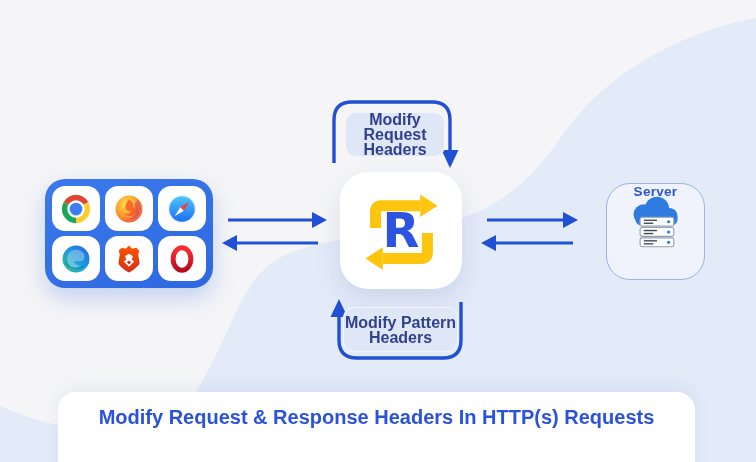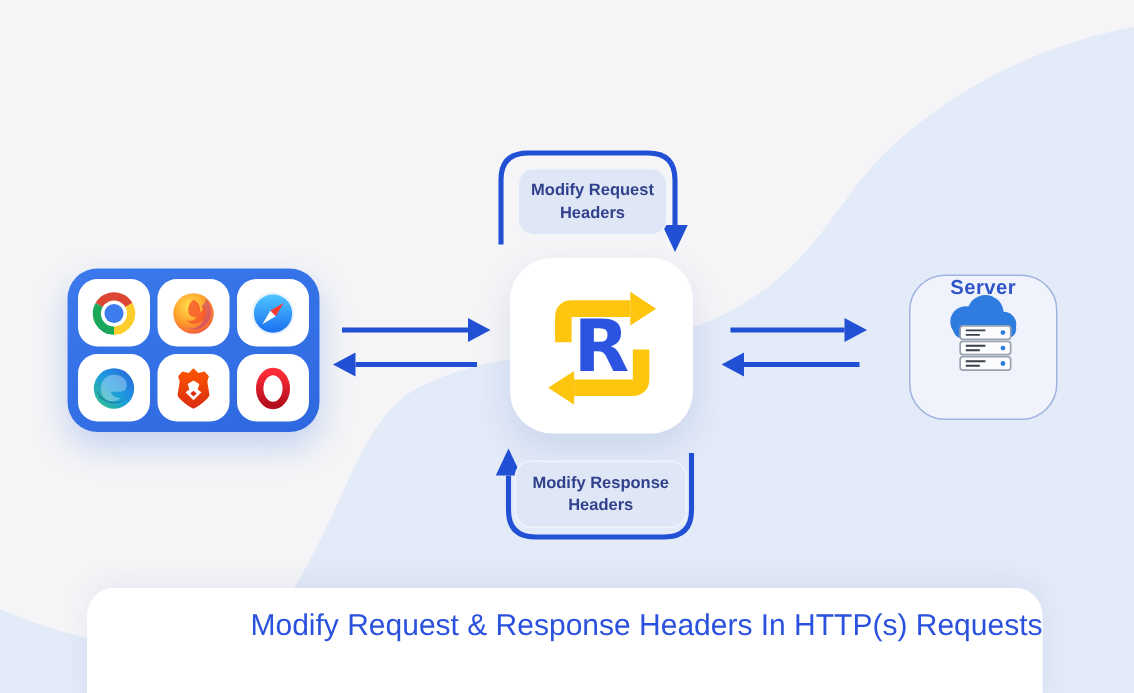--- a/index.html
+++ b/index.html
@@ -22,39 +22,39 @@
 
   
   .rcard{position:absolute;left:340px;top:172px;width:122px;height:117px;background:#fff;
     border-radius:28px;display:flex;align-items:center;justify-content:center;
     box-shadow:0 10px 24px rgba(60,90,160,.14);}
   .rcard svg{width:96px;height:96px;}
   .logo-letter{font-family:"DejaVu Sans",sans-serif;font-weight:bold;}
 
   
   .label-box{position:absolute;background:var(--c-label-box,#dfe7f6);border-radius:11px;
-    color:var(--c-label-text,#31418c);font-size:11px;font-weight:bold;line-height:15px;
+    color:var(--c-label-text,#31418c);font-size:16px;font-weight:bold;line-height:15px;
     display:flex;flex-direction:column;align-items:center;justify-content:center;text-align:center;
     border:1px solid rgba(255,255,255,.55);}
   .label-request{left:345px;top:112px;width:98px;height:43px;}
   .label-response{left:343px;top:307px;width:113px;height:43px;}
 
   
   .server-card{position:absolute;left:606px;top:183px;width:99px;height:97px;
     border:1.6px solid #9fb3e0;border-radius:24px;box-sizing:border-box;
     background:rgba(255,255,255,.45);
     display:flex;flex-direction:column;align-items:center;justify-content:flex-start;padding-bottom:9px;}
   .server-card svg{width:62px;height:58px;position:absolute;top:8px;left:50%;transform:translateX(-50%);}
   .server-label{color:var(--c-server-text,#2e56c9);font-size:13.5px;font-weight:bold;letter-spacing:.3px;}
 
   
   .title-card{position:absolute;left:58px;top:392px;width:637px;height:80px;background:#fff;
     border-radius:18px 18px 0 0;box-shadow:0 -4px 18px rgba(70,100,170,.08);
     text-align:center;padding-top:11px;box-sizing:border-box;}
-  .title-card div{color:var(--c-title-text,#2b52dd);font-size:20px;font-weight:400;line-height:29px;text-align:right;}
+  .title-card div{color:var(--c-title-text,#2b52dd);font-size:20px;font-weight:700;line-height:29px;}
 </style>
 </head>
 <body>
 
 <div class="stage">
 
   <svg class="bg" viewBox="0 0 756 462" aria-hidden="true">
     <path class="wave" d="M756,18 C700,28 638,56 592,100 C556,134 545,178 482,210 C424,239 332,228 276,260 C241,281 232,332 196,392 C172,432 96,448 0,406 L0,462 L756,462 Z"></path>
   </svg>
 
@@ -166,21 +166,21 @@
     <svg viewBox="0 0 100 100">
       <path d="M23.5,47 L23.5,29.5 Q23.5,23.7 29.5,23.7 L70,23.7" fill="none" style="stroke:var(--c-logo-yellow,#fec50e)" stroke-width="11.5"></path>
       <polygon points="70,12 70,35.5 88,23.7" style="fill:var(--c-logo-yellow,#fec50e)"></polygon>
       <path d="M77.5,52 L77.5,72.5 Q77.5,78.6 71.5,78.6 L31,78.6" fill="none" style="stroke:var(--c-logo-yellow,#fec50e)" stroke-width="11.5"></path>
       <polygon points="31,67 31,90.5 13,78.6" style="fill:var(--c-logo-yellow,#fec50e)"></polygon>
       <text class="logo-letter" x="50" y="67" text-anchor="middle" font-size="50" style="fill:var(--c-logo-blue,#2d54e0)">R</text>
     </svg>
   </div>
 
   <div class="label-box label-response">
-    <div>Modify Response</div>
+    <div>Modify Pattern</div>
     <div>Headers</div>
   </div>
 
   <div class="server-card">
     <svg viewBox="0 0 64 62">
       <g style="fill:var(--c-server-blue,#2e7ce0)">
         <circle cx="19" cy="24" r="11"></circle>
         <circle cx="33" cy="18" r="13"></circle>
         <circle cx="46" cy="26" r="9"></circle>
         <rect x="10" y="22" width="45" height="14" rx="7"></rect>

